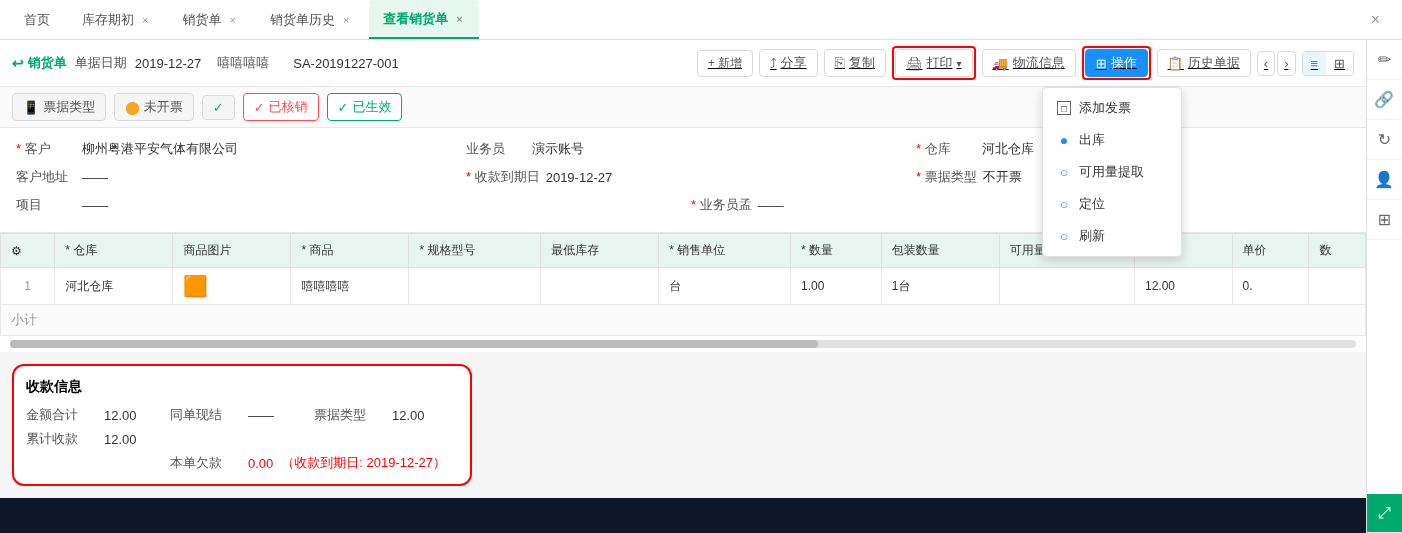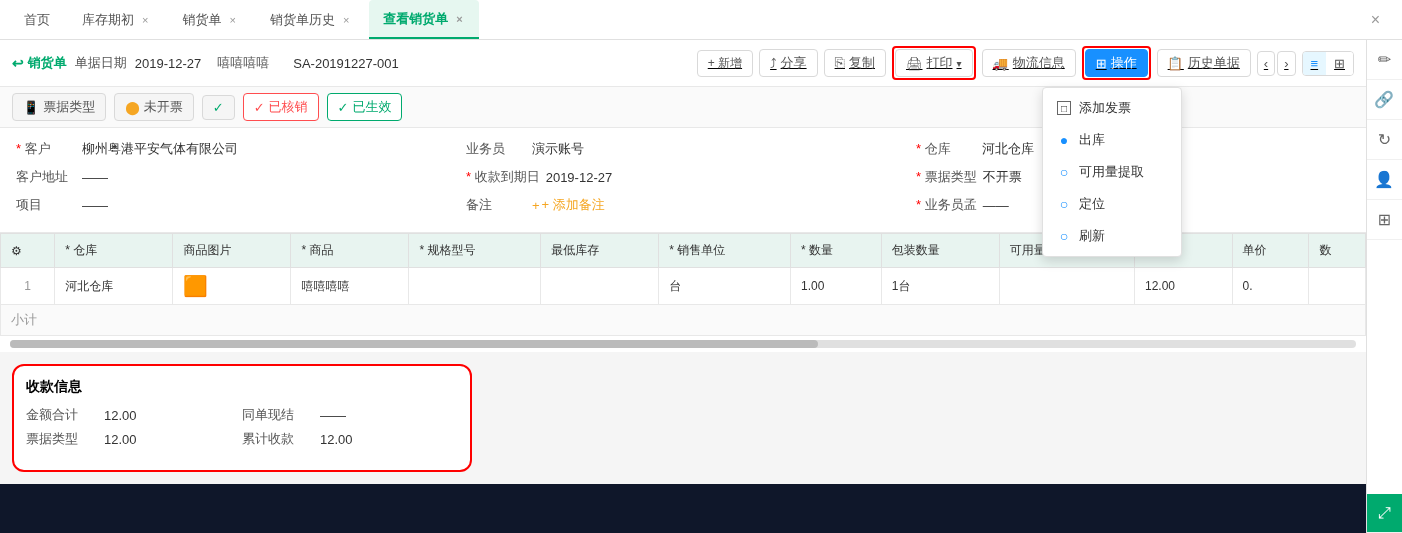--- a/index.html
+++ b/index.html
@@ -67,21 +67,21 @@
     td { padding: 6px 10px; border: 1px solid #e8e8e8; color: #333; font-size: 12px; white-space: nowrap; }
     .row-num { color: #999; text-align: center; }
     .subtotal-row td { background: #fafafa; color: #999; font-size: 12px; }
 
     
     .payment-box {
       border: 2px solid #f00; border-radius: 12px; margin: 8px 12px; padding: 12px;
       background: #fff; display: inline-block; min-width: 460px;
     }
     .payment-title { font-weight: bold; font-size: 14px; margin-bottom: 10px; }
-    .payment-grid { display: grid; grid-template-columns: 1fr 1fr; gap: 6px 0; }
+    .payment-grid { display: grid; grid-template-columns: 1fr 1fr 1fr; gap: 6px 0; }
     .payment-row { display: flex; align-items: center; gap: 8px; }
     .payment-label { color: #555; min-width: 70px; }
     .payment-value { color: #333; }
     .payment-value.red { color: #f00; }
 
     
     .bottom-area { background: #f5f5f5; padding: 4px 0; }
     .dropdown-menu {
       position: absolute; background: #fff; border: 1px solid #e0e0e0; border-radius: 4px;
       box-shadow: 0 4px 12px rgba(0,0,0,0.15); z-index: 100; min-width: 140px;
@@ -247,27 +247,20 @@
         </div>
         <div class="form-field">
           <span class="form-label required">票据类型</span>
           <span class="form-value">不开票</span>
         </div>
       </div>
       <div class="form-row">
         <div class="form-field">
           <span class="form-label">项目</span>
           <span class="form-value">——</span>
-        </div>
-        <div class="form-field">
-          <span class="form-label">备注</span>
-          <span class="form-add-btn">
-            <span>+</span>
-            <span>+ 添加备注</span>
-          </span>
         </div>
         <div class="form-field">
           <span class="form-label required">业务员孟</span>
           <span class="form-value">——</span>
         </div>
       </div>
     </div>
 
     <div class="table-wrapper">
       <table>
@@ -334,20 +327,25 @@
           <div class="payment-row">
             <span class="payment-label">票据类型</span>
             <span class="payment-value">12.00</span>
           </div>
           <div class="payment-row">
             <span class="payment-label">累计收款</span>
             <span class="payment-value">12.00</span>
           </div>
           <div class="payment-row" style="grid-column: 1; margin-top:4px;">
           </div>
+          <div class="payment-row" style="grid-column: span 2; display:flex; gap:8px; align-items:center;">
+            <span class="payment-label">本单欠款</span>
+            <span class="payment-value red" style="color:#f00;">0.00</span>
+            <span class="payment-value red" style="color:#f00;">（收款到期日: 2019-12-27）</span>
+          </div>
         </div>
       </div>
     </div>
 
   </div>
 
   <div class="right-sidebar">
     <div class="sidebar-icon">✏</div>
     <div class="sidebar-icon">🔗</div>
     <div class="sidebar-icon">↻</div>

